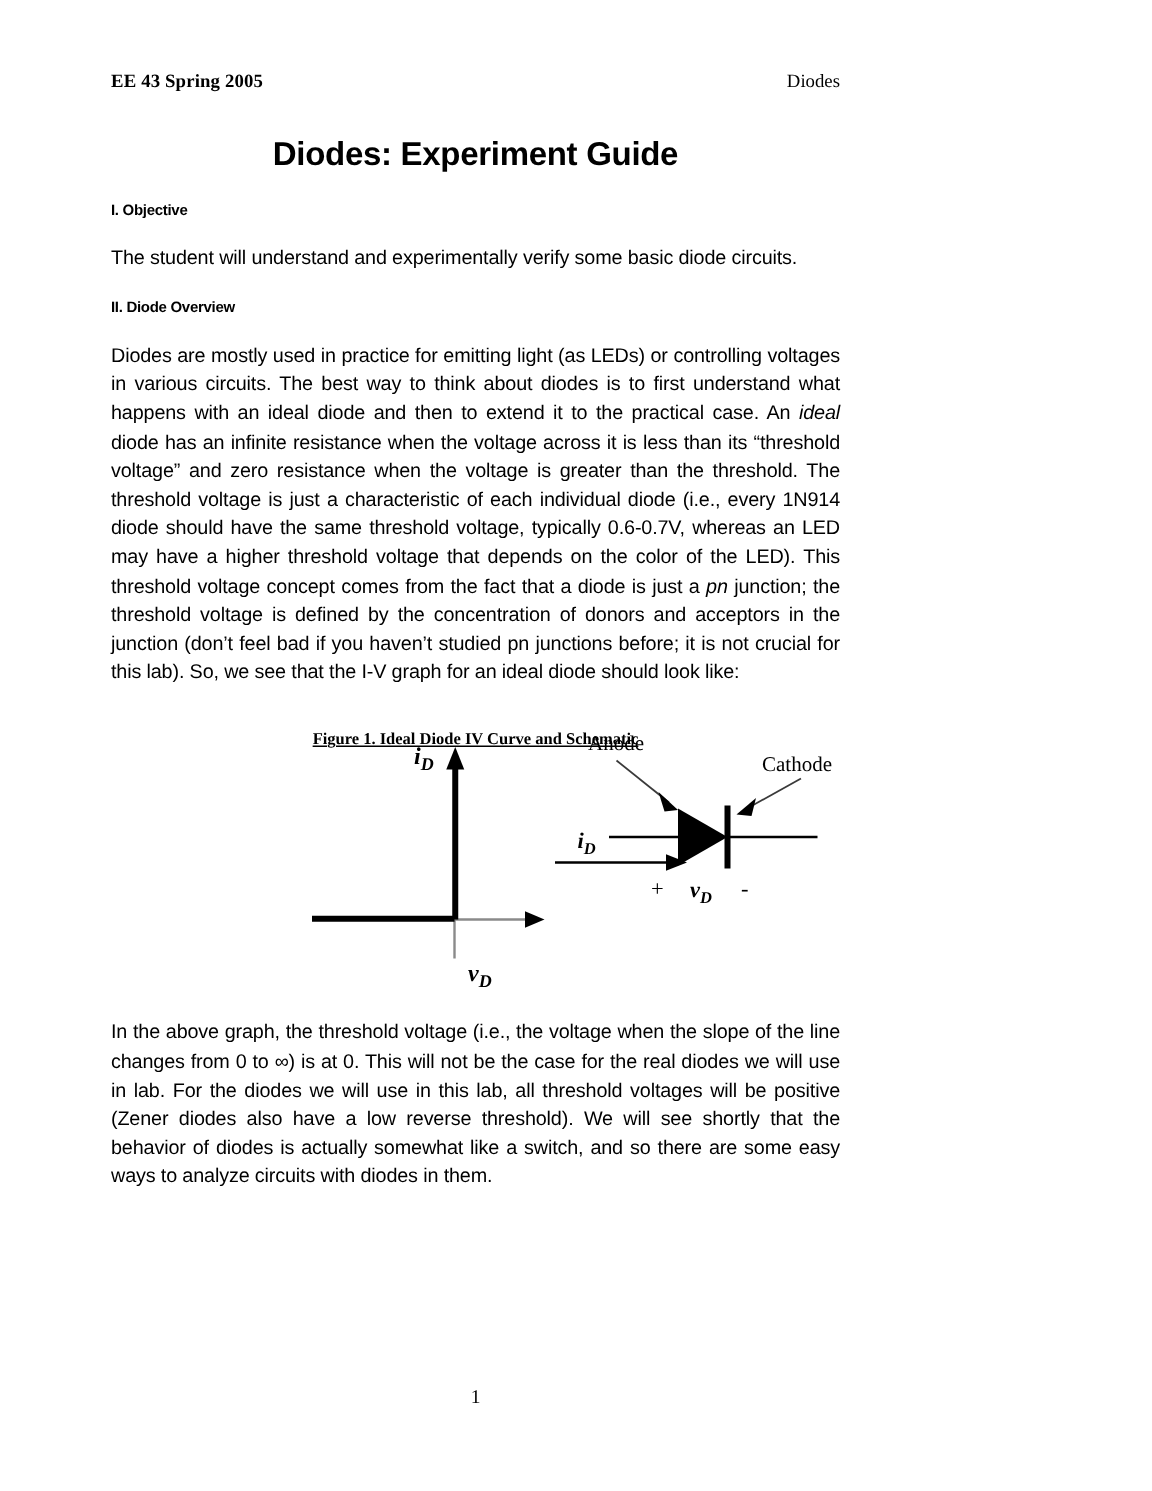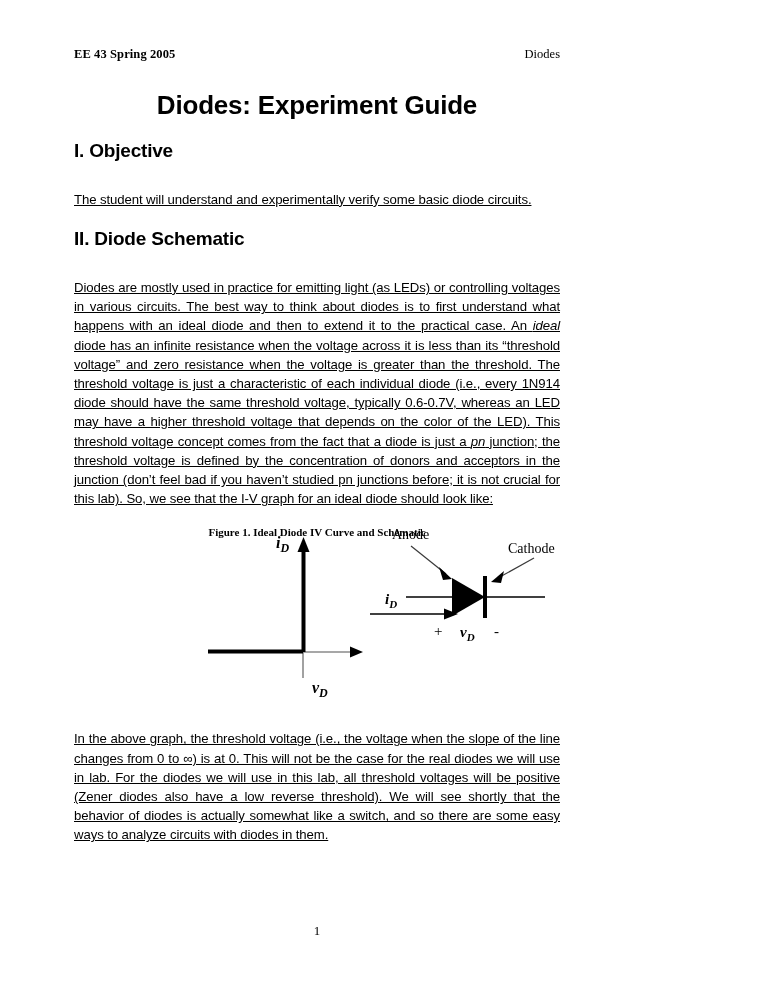--- a/index.html
+++ b/index.html
@@ -40,57 +40,57 @@
   }
   .running-header .right {
     font-weight: normal;
   }
 
   
   .doc-title {
     text-align: center;
     font-family: "Liberation Sans", sans-serif;
     font-weight: bold;
-    font-size: 26px;
+    font-size: 22px;
     margin-top: 28px;
     letter-spacing: -0.2px;
   }
 
   
   .section-heading {
     font-family: "Liberation Sans", sans-serif;
     font-weight: bold;
-    font-size: 19px;
+    font-size: 10px;
     margin-top: 19px;
     letter-spacing: -0.2px;
   }
 
   
   .body-text {
     font-family: "Liberation Sans", sans-serif;
     font-size: 13.2px;
     line-height: 19.2px;
     text-align: justify;
     text-justify: inter-word;
-    margin-top: 28px;
+    margin-top: 16px;
     letter-spacing: -0.1px;
-    text-decoration: underline;
   }
   .body-text.single-line {
     text-align: left;
   }
   .body-text i {
     font-style: italic;
   }
 
   
   .figure-block {
-    margin-top: 18px;
+    margin-top: 30px;
     position: relative;
     height: 175px;
+    text-decoration: underline;
   }
   .figure-canvas {
     position: absolute;
     left: -74px;
     top: 0;
     width: 768px;
     height: 175px;
   }
   .figure-caption {
     text-align: center;
@@ -119,21 +119,21 @@
   <div class="running-header">
     <div class="left">EE 43 Spring 2005</div>
     <div class="right">Diodes</div>
   </div>
 
   <div class="doc-title">Diodes: Experiment Guide</div>
 
   <div class="section-heading">I. Objective</div>
   <div class="body-text single-line">The student will understand and experimentally verify some basic diode circuits.</div>
 
-  <div class="section-heading">II. Diode Schematic</div>
+  <div class="section-heading">II. Diode Overview</div>
 
   <div class="body-text"><span>Diodes are mostly used in practice for emitting light (as LEDs) or controlling voltages in various circuits.  The best way to think about diodes is to first understand what happens with an ideal diode and then to extend it to the practical case.  An </span><i>ideal</i><span> diode has an infinite resistance when the voltage across it is less than its “threshold voltage” and zero resistance when the voltage is greater than the threshold.  The threshold voltage is just a characteristic of each individual diode (i.e., every 1N914 diode should have the same threshold voltage, typically 0.6-0.7V, whereas an LED may have a higher threshold voltage that depends on the color of the LED).  This threshold voltage concept comes from the fact that a diode is just a </span><i>pn</i><span> junction; the threshold voltage is defined by the concentration of donors and acceptors in the junction (don’t feel bad if you haven’t studied pn junctions before; it is not crucial for this lab).  So, we see that the I-V graph for an ideal diode should look like:</span></div>
 
   <div class="figure-block">
     <svg class="figure-canvas" viewBox="0 0 768 175">
 
       <g>
 
         <line x1="303" y1="126" x2="352" y2="126" stroke="#8a8a8a" stroke-width="1.6"></line>
 

